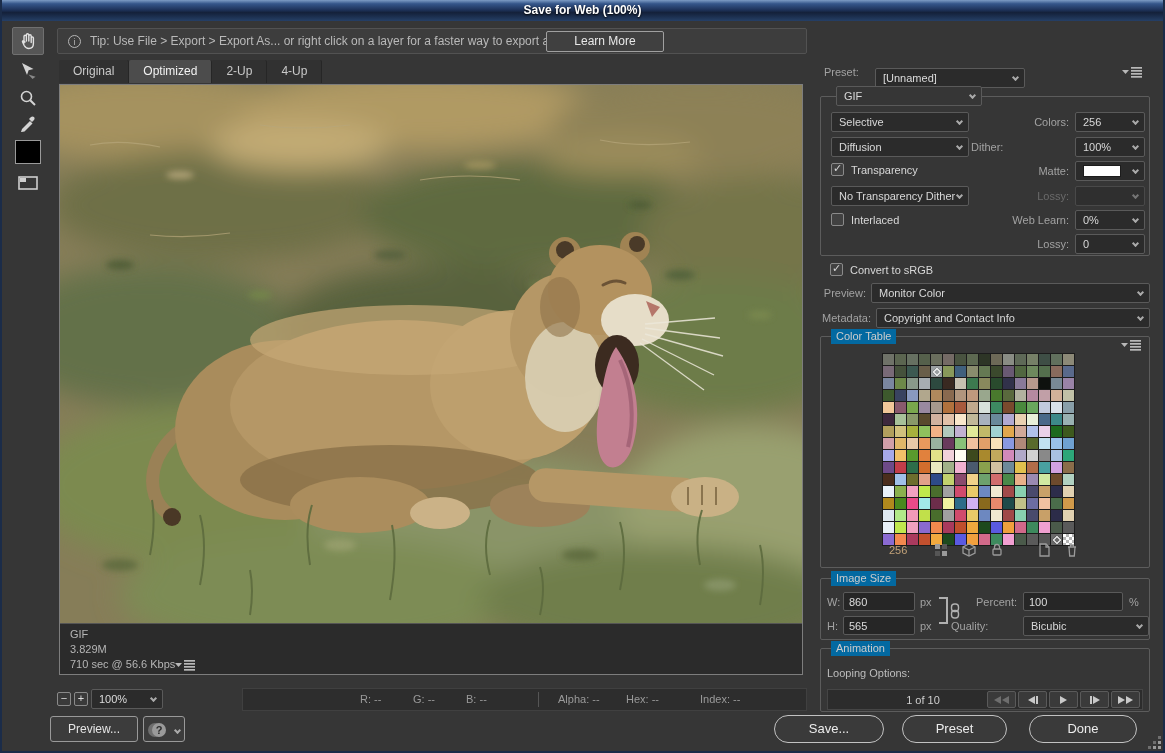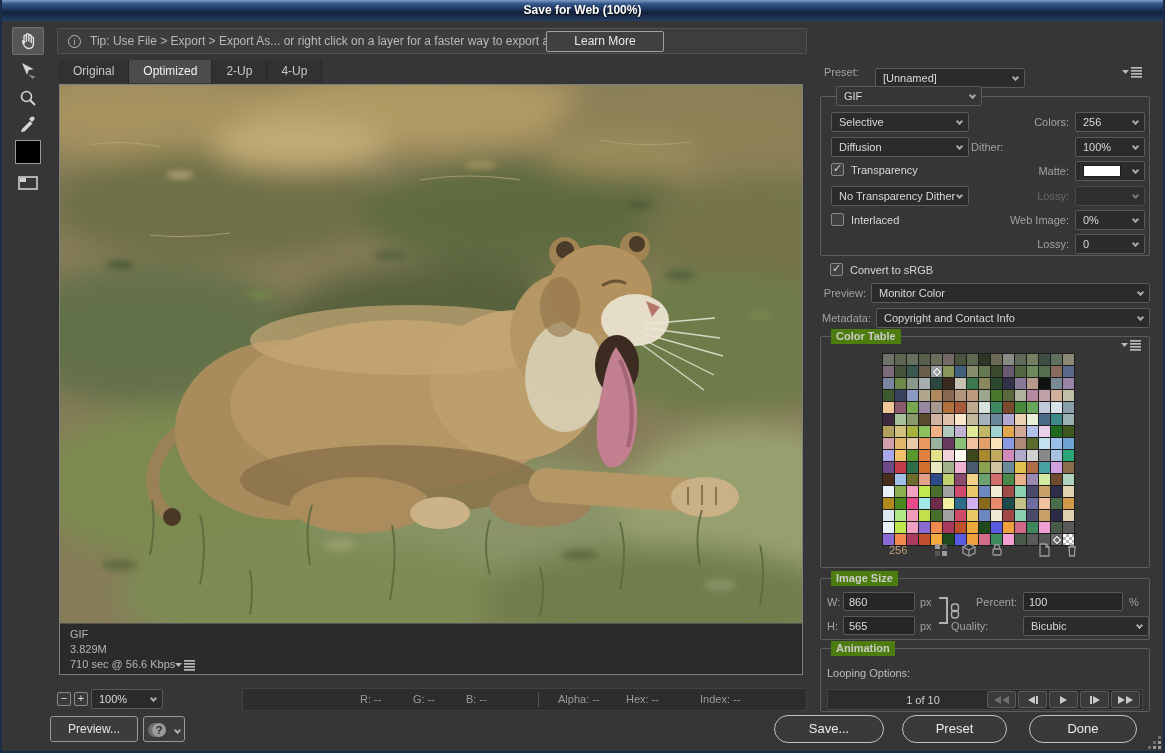--- a/index.html
+++ b/index.html
@@ -49,21 +49,21 @@
     color:#dcdcdc;font-size:11px;padding:0 18px 0 7px;height:20px;cursor:pointer;white-space:nowrap;overflow:hidden;}
   .chev{position:absolute;right:6px;top:6px;width:5px;height:5px;border-right:2px solid #aaa;border-bottom:2px solid #aaa;transform:rotate(45deg);}
   .lbl{position:absolute;color:#a2a2a2;font-size:11px;height:20px;line-height:20px;white-space:nowrap;}
   .lbl.dis{color:#6a6a6a;}
   .tlbl{color:#d8d8d8;}
   .val-input{position:absolute;background:#262626;border:1px solid #5a5a5a;border-radius:2px;color:#dcdcdc;
     font-size:11px;padding:0 5px;height:19px;font-family:"Liberation Sans",sans-serif;}
   .cb{position:absolute;width:13px;height:13px;background:#414141;border:1px solid #8a8a8a;border-radius:2px;cursor:pointer;}
   .cb.checked::after{content:"\2713";position:absolute;left:1px;top:-2px;color:#d8d8d8;font-size:11px;font-weight:bold;}
   .fieldset{position:absolute;border:1px solid #5c5c5c;border-radius:2px;}
-  .flegend{position:absolute;top:-8px;left:10px;background:#4d7c0f;padding:0 5px;color:#cccccc;font-size:11px;line-height:15px;font-weight:bold;}
+  .flegend{position:absolute;top:-8px;left:10px;background:#0369a1;padding:0 5px;color:#cccccc;font-size:11px;line-height:15px;}
   .matte-swatch{width:38px;height:12px;background:#ffffff;border:1px solid #1c1c1c;}
   
   .ct-grid{position:absolute;left:61px;top:16px;display:inline-grid;grid-template-columns:repeat(16,11px);
     grid-auto-rows:11px;gap:1px;background:#1c1c1c;padding:1px;}
   .sw{position:relative;width:11px;height:11px;cursor:pointer;}
   .sw.checker{background:#fff;
     background-image:linear-gradient(45deg,#b5b5b5 25%,transparent 25%,transparent 75%,#b5b5b5 75%),
       linear-gradient(45deg,#b5b5b5 25%,transparent 25%,transparent 75%,#b5b5b5 75%);
     background-size:6px 6px;background-position:0 0,3px 3px;}
   .sw.marked::after{content:"";position:absolute;left:3px;top:3px;width:4px;height:4px;border:1px solid #fff;
@@ -346,21 +346,21 @@
     </div>
     <div class="lbl" style="left:150px;top:64px;width:98px;text-align:right;">Matte:</div>
     <div class="dd" style="left:254px;top:64px;width:70px;">
       <span class="matte-swatch"></span>
         <span class="chev"></span>
     </div>
     <div class="lbl dis" style="left:150px;top:89px;width:98px;text-align:right;">Lossy:</div>
     <div class="dd" style="left:254px;top:89px;width:70px;opacity:.55;">
       <span class="chev"></span>
     </div>
-    <div class="lbl" style="left:150px;top:113px;width:98px;text-align:right;">Web Image:</div>
+    <div class="lbl" style="left:150px;top:113px;width:98px;text-align:right;">Web Learn:</div>
     <div class="dd" style="left:254px;top:113px;width:70px;">
       <span class="tlbl">0%</span>
         <span class="chev"></span>
     </div>
     <div class="lbl" style="left:150px;top:137px;width:98px;text-align:right;">Lossy:</div>
     <div class="dd" style="left:254px;top:137px;width:70px;">
       <span class="tlbl">0</span>
         <span class="chev"></span>
     </div>
   </div>

